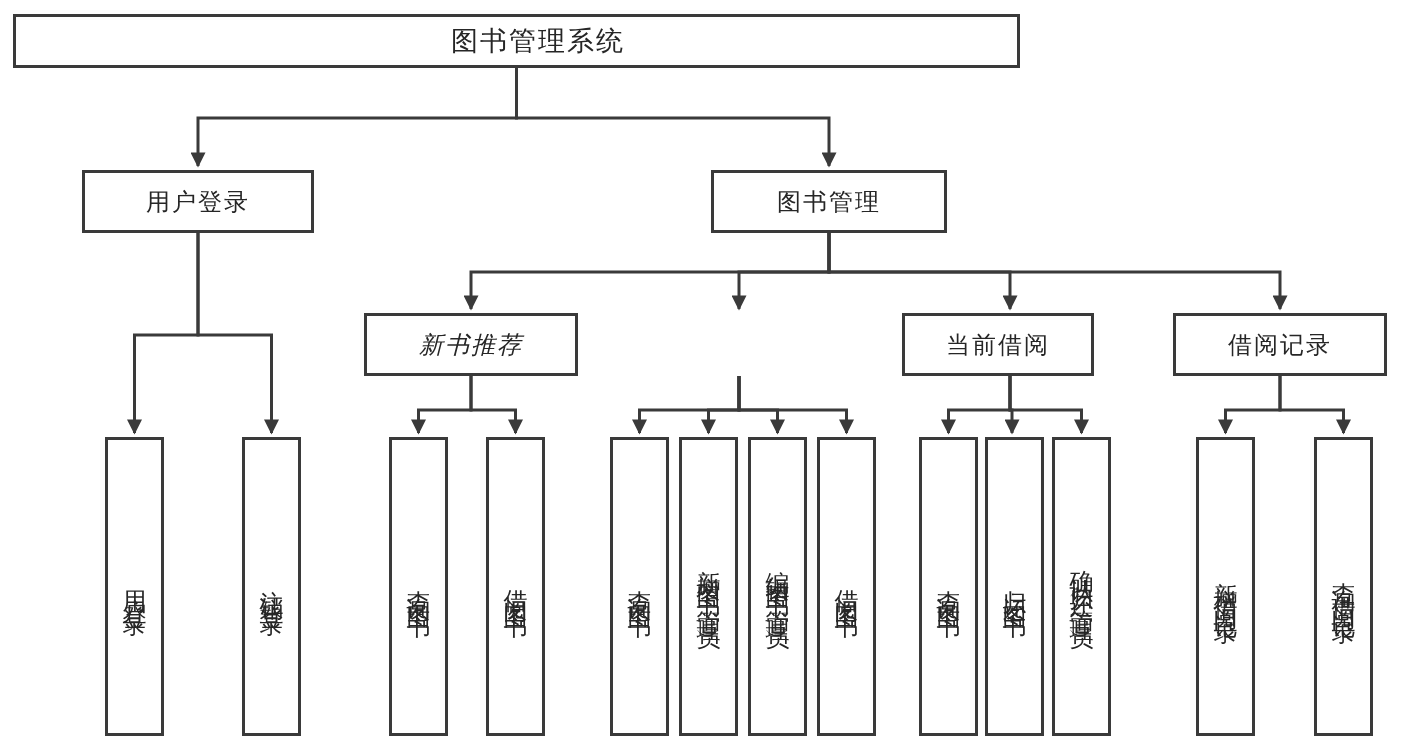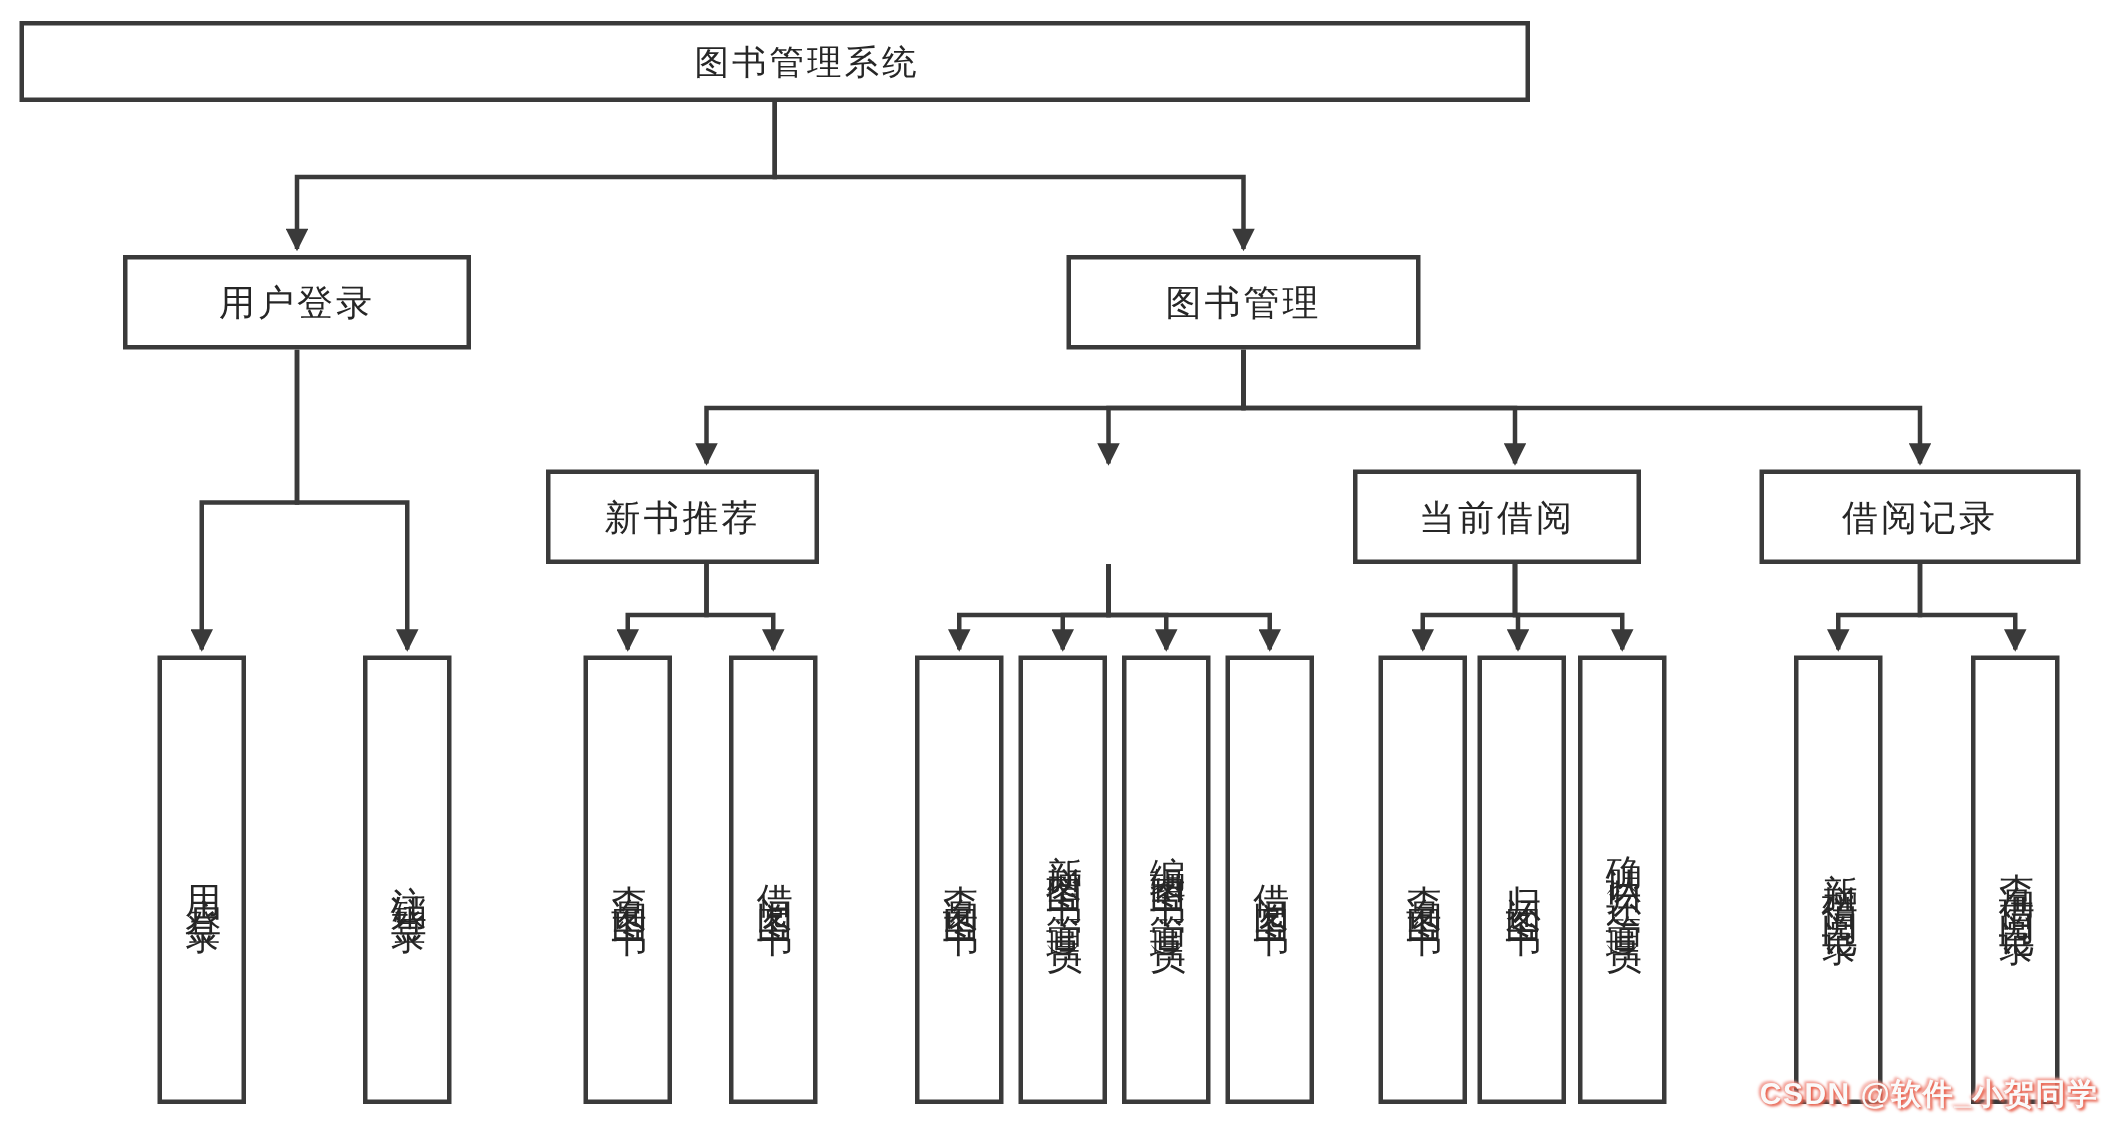--- a/index.html
+++ b/index.html
@@ -9,21 +9,21 @@
   }
   .wires { position:absolute; left:0; top:0; width:1405px; height:747px; }
   .wires polyline { fill:none; stroke:#3a3a3a; stroke-width:3; }
   .node {
     position:absolute; box-sizing:border-box; background:#ffffff;
     border:3px solid #3a3a3a; color:#262626;
     display:flex; align-items:center; justify-content:center;
     white-space:nowrap;
   }
   .h { font-size:24px; letter-spacing:2px; }
-  .root { font-size:23px;padding-left:43px; }
+  .root { font-size:27px;padding-left:43px; }
   .v {
     writing-mode:vertical-rl; text-orientation:upright;
     font-size:24px; letter-spacing:8px; white-space:normal;
   }
   .watermark {
     position:absolute; right:6px; bottom:4px;
     font-size:20px; font-weight:bold; color:#fafafa;
     text-shadow: 1.5px 1.5px 2px #e8604c, -1.5px -1.5px 2px #f4a39a, 0 0 2px #d95140;
     letter-spacing:1px;
   }
@@ -72,32 +72,31 @@
       <polyline points="1280,376 1280,410 1225.5,410 1225.5,433" marker-end="url(#ah)"></polyline>
       <polyline points="1280,376 1280,410 1343.5,410 1343.5,433" marker-end="url(#ah)"></polyline>
     </g>
   </svg>
 
   <div class="node h root" style="left:13px; top:14px; width:1007px; height:54px;">图书管理系统</div>
 
   <div class="node h" style="left:82px; top:170px; width:232px; height:63px;">用户登录</div>
   <div class="node h" style="left:711px; top:170px; width:236px; height:63px;">图书管理</div>
 
-  <div class="node h" style="left:364px; top:313px; width:182px; height:63px;">新书推荐</div>
+  <div class="node h" style="left:364px; top:313px; width:214px; height:63px;font-style:italic;">新书推荐</div>
   <div class="node h" style="left:902px; top:313px; width:192px; height:63px;">当前借阅</div>
   <div class="node h" style="left:1173px; top:313px; width:214px; height:63px;">借阅记录</div>
 
   <div class="node v" style="left:105px; top:437px; width:59px; height:299px;">用户登录</div>
   <div class="node v" style="left:242px; top:437px; width:59px; height:299px;">注销登录</div>
   <div class="node v" style="left:389px; top:437px; width:59px; height:299px;">查询图书</div>
   <div class="node v" style="left:486px; top:437px; width:59px; height:299px;">借阅图书</div>
   <div class="node v" style="left:610px; top:437px; width:59px; height:299px;">查询图书</div>
   <div class="node v" style="left:679px; top:437px; width:59px; height:299px;">新增图书（管理员）</div>
   <div class="node v" style="left:748px; top:437px; width:59px; height:299px;">编辑图书（管理员）</div>
   <div class="node v" style="left:817px; top:437px; width:59px; height:299px;">借阅图书</div>
   <div class="node v" style="left:919px; top:437px; width:59px; height:299px;">查询图书</div>
   <div class="node v" style="left:985px; top:437px; width:59px; height:299px;">归还图书</div>
   <div class="node v" style="left:1052px; top:437px; width:59px; height:299px;">确认归还（管理员）</div>
   <div class="node v" style="left:1196px; top:437px; width:59px; height:299px;">新增借阅记录</div>
   <div class="node v" style="left:1314px; top:437px; width:59px; height:299px;">查询借阅记录</div>
 
-  <div class="watermark">CSDN @软件_小贺同学</div>
 </div>
 
 </body></html>

